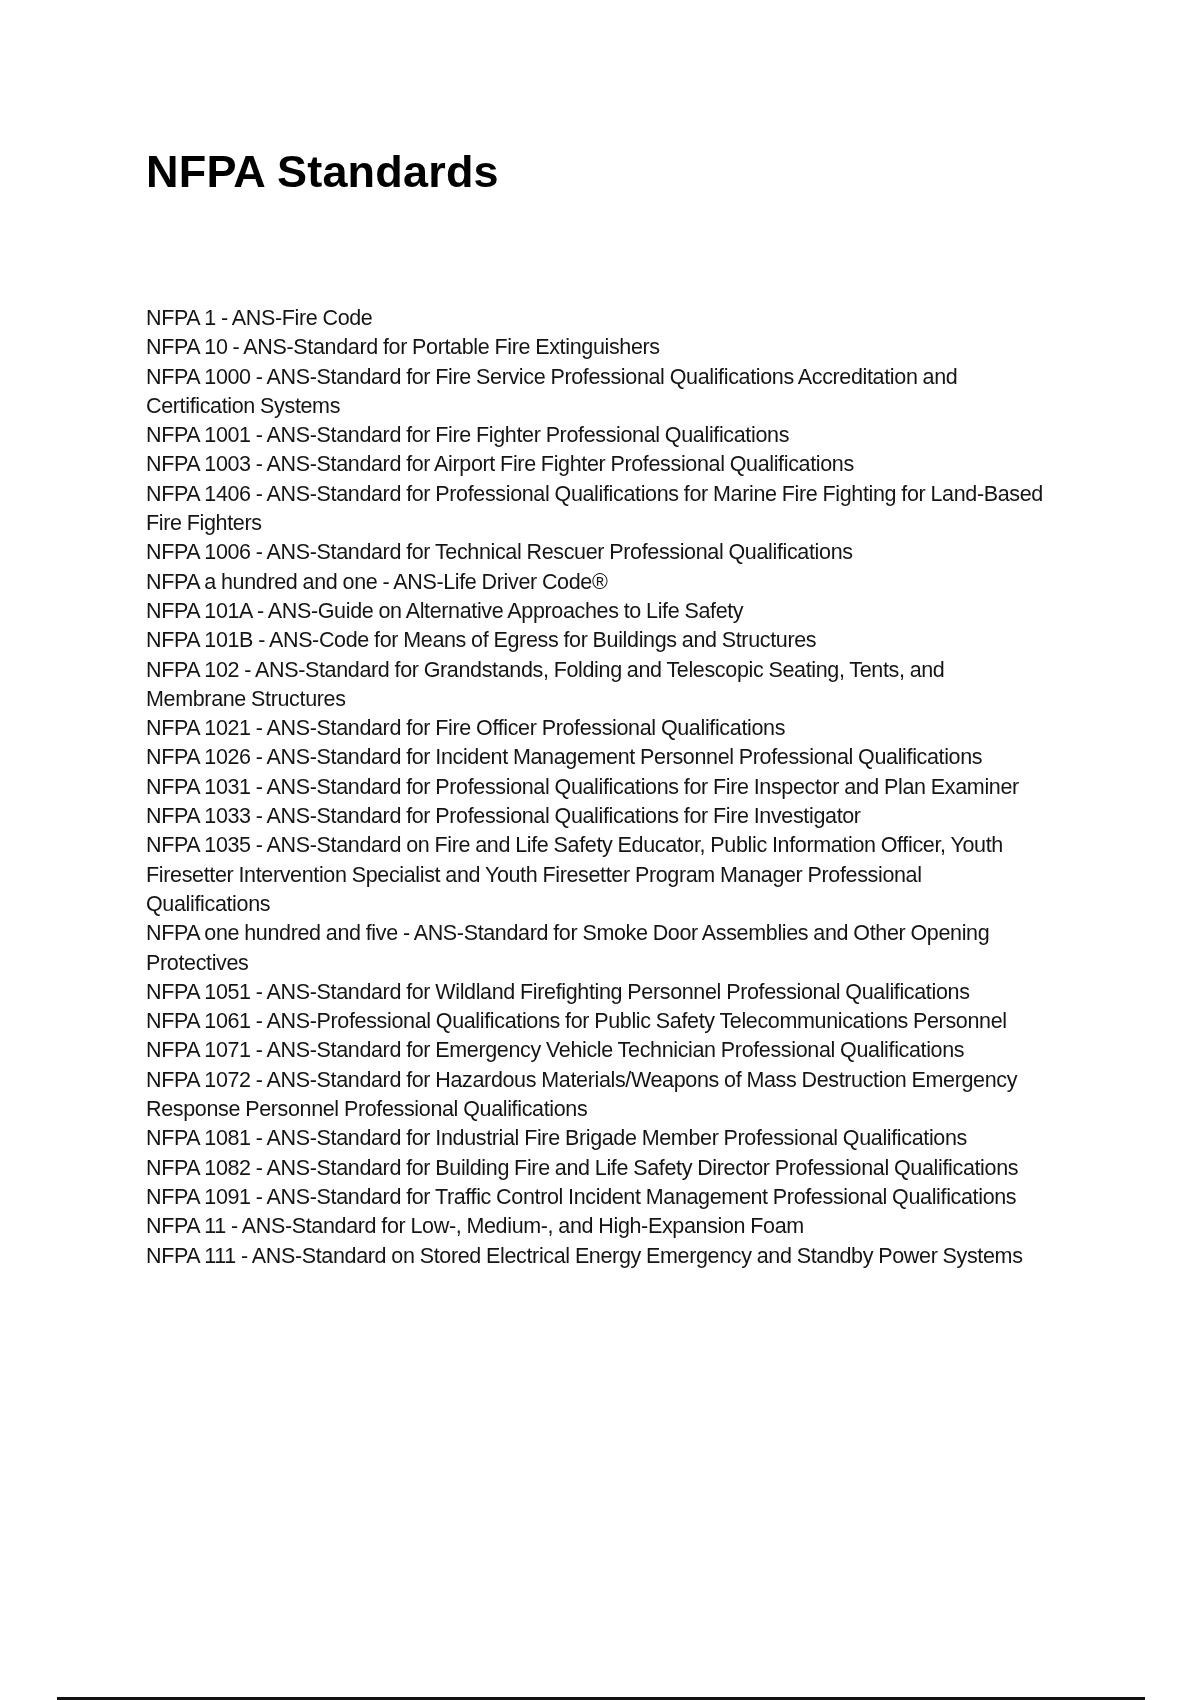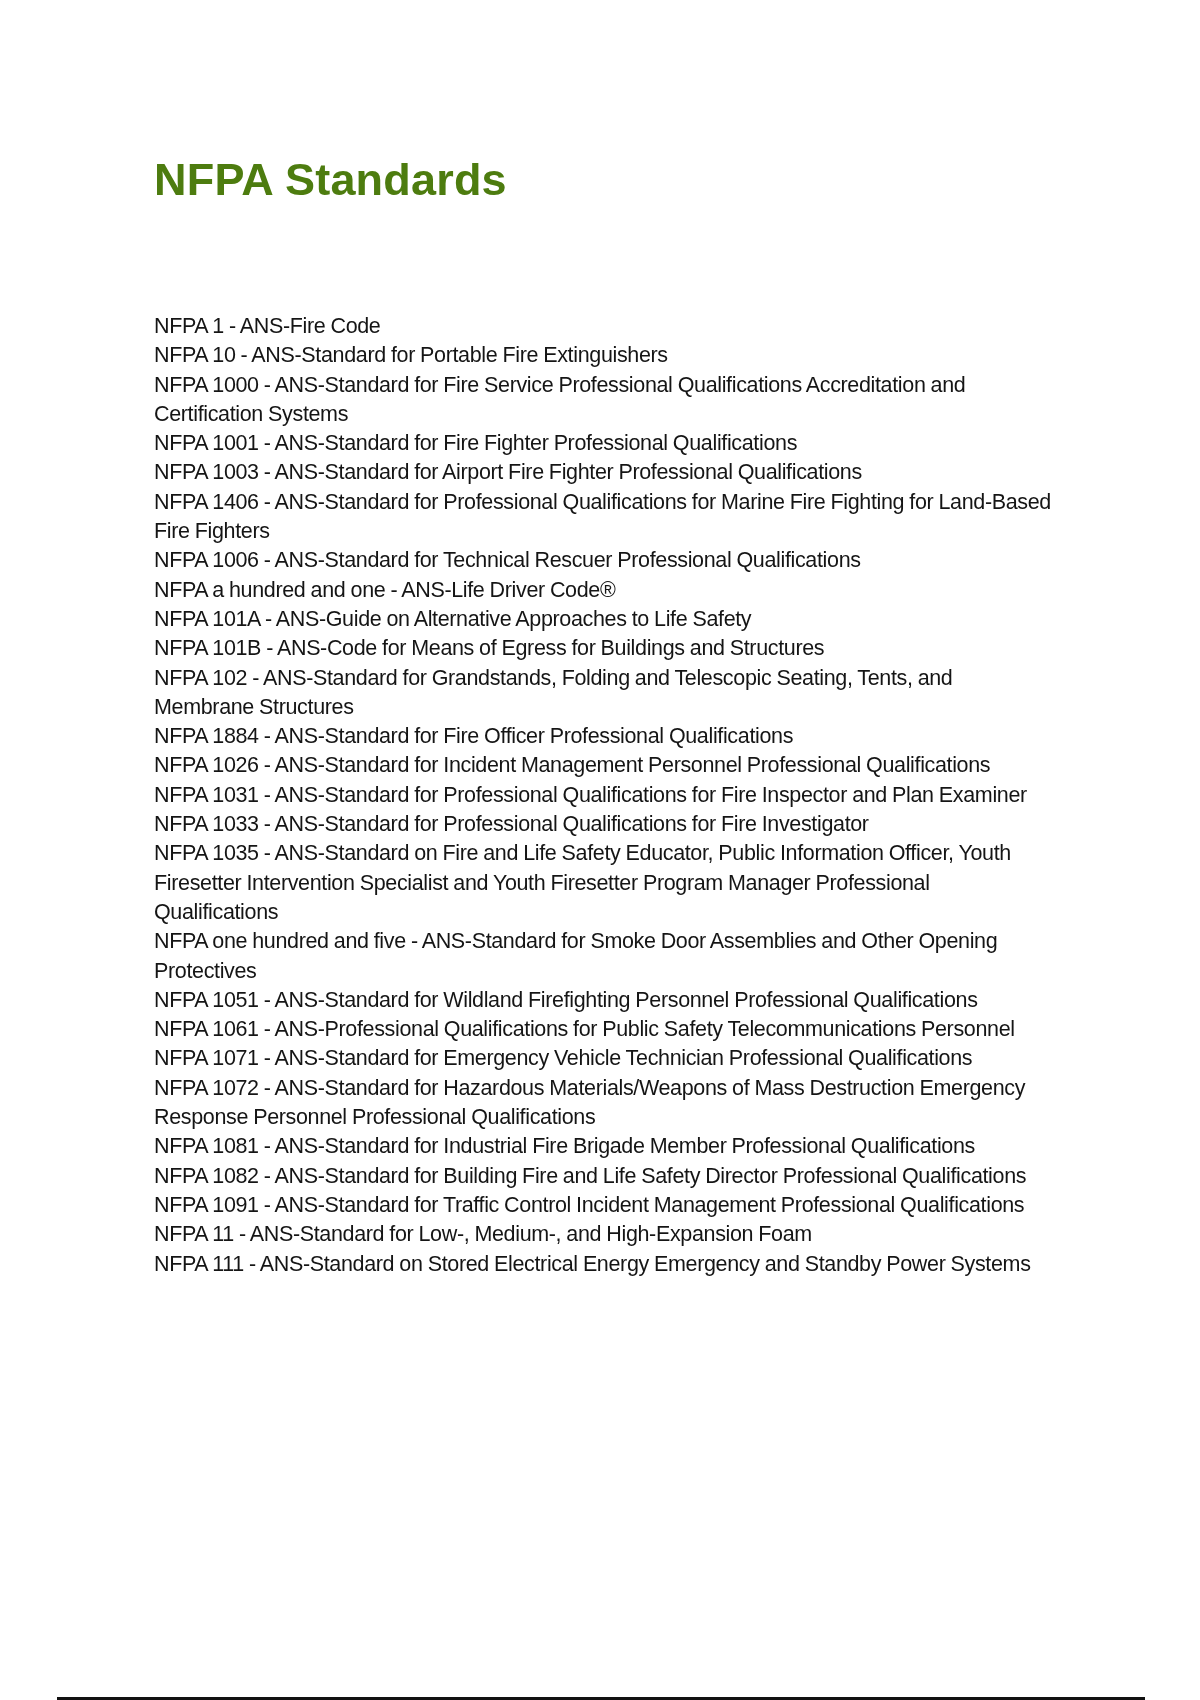--- a/index.html
+++ b/index.html
@@ -12,34 +12,34 @@
       height: 1700px;
       position: relative;
       overflow: hidden;
       font-family: "Liberation Sans", sans-serif;
       color: #111111;
     }
     .page-title {
       position: absolute;
       left: 146px;
       top: 144px;
-      margin: 8px;
+      margin: 0;
       font-family: "Liberation Sans", sans-serif;
       font-weight: bold;
       font-size: 45px;
       line-height: 56px;
-      color: #4d7c0f;
+      color: #000000;
       letter-spacing: 0.2px;
     }
     .standards-list {
       position: absolute;
       left: 146px;
       top: 304px;
       width: 900px;
-      margin: 8px;
+      margin: 0;
       padding: 0;
       list-style: none;
     }
     .standard-item {
       font-family: "Liberation Sans", sans-serif;
       font-size: 21.5px;
       line-height: 29.3px;
       color: #151515;
       margin: 0;
       padding: 0;
@@ -65,21 +65,21 @@
   <li class="standard-item">NFPA 10 - ANS-Standard for Portable Fire Extinguishers</li>
   <li class="standard-item">NFPA 1000 - ANS-Standard for Fire Service Professional Qualifications Accreditation and Certification Systems</li>
   <li class="standard-item">NFPA 1001 - ANS-Standard for Fire Fighter Professional Qualifications</li>
   <li class="standard-item">NFPA 1003 - ANS-Standard for Airport Fire Fighter Professional Qualifications</li>
   <li class="standard-item">NFPA 1406 - ANS-Standard for Professional Qualifications for Marine Fire Fighting for Land-Based Fire Fighters</li>
   <li class="standard-item">NFPA 1006 - ANS-Standard for Technical Rescuer Professional Qualifications</li>
   <li class="standard-item">NFPA a hundred and one - ANS-Life Driver Code®</li>
   <li class="standard-item">NFPA 101A - ANS-Guide on Alternative Approaches to Life Safety</li>
   <li class="standard-item">NFPA 101B - ANS-Code for Means of Egress for Buildings and Structures</li>
   <li class="standard-item">NFPA 102 - ANS-Standard for Grandstands, Folding and Telescopic Seating, Tents, and Membrane Structures</li>
-  <li class="standard-item">NFPA 1884 - ANS-Standard for Fire Officer Professional Qualifications</li>
+  <li class="standard-item">NFPA 1021 - ANS-Standard for Fire Officer Professional Qualifications</li>
   <li class="standard-item">NFPA 1026 - ANS-Standard for Incident Management Personnel Professional Qualifications</li>
   <li class="standard-item">NFPA 1031 - ANS-Standard for Professional Qualifications for Fire Inspector and Plan Examiner</li>
   <li class="standard-item">NFPA 1033 - ANS-Standard for Professional Qualifications for Fire Investigator</li>
   <li class="standard-item">NFPA 1035 - ANS-Standard on Fire and Life Safety Educator, Public Information Officer, Youth Firesetter Intervention Specialist and Youth Firesetter Program Manager Professional Qualifications</li>
   <li class="standard-item">NFPA one hundred and five - ANS-Standard for Smoke Door Assemblies and Other Opening Protectives</li>
   <li class="standard-item">NFPA 1051 - ANS-Standard for Wildland Firefighting Personnel Professional Qualifications</li>
   <li class="standard-item">NFPA 1061 - ANS-Professional Qualifications for Public Safety Telecommunications Personnel</li>
   <li class="standard-item">NFPA 1071 - ANS-Standard for Emergency Vehicle Technician Professional Qualifications</li>
   <li class="standard-item">NFPA 1072 - ANS-Standard for Hazardous Materials/Weapons of Mass Destruction Emergency Response Personnel Professional Qualifications</li>
   <li class="standard-item">NFPA 1081 - ANS-Standard for Industrial Fire Brigade Member Professional Qualifications</li>

